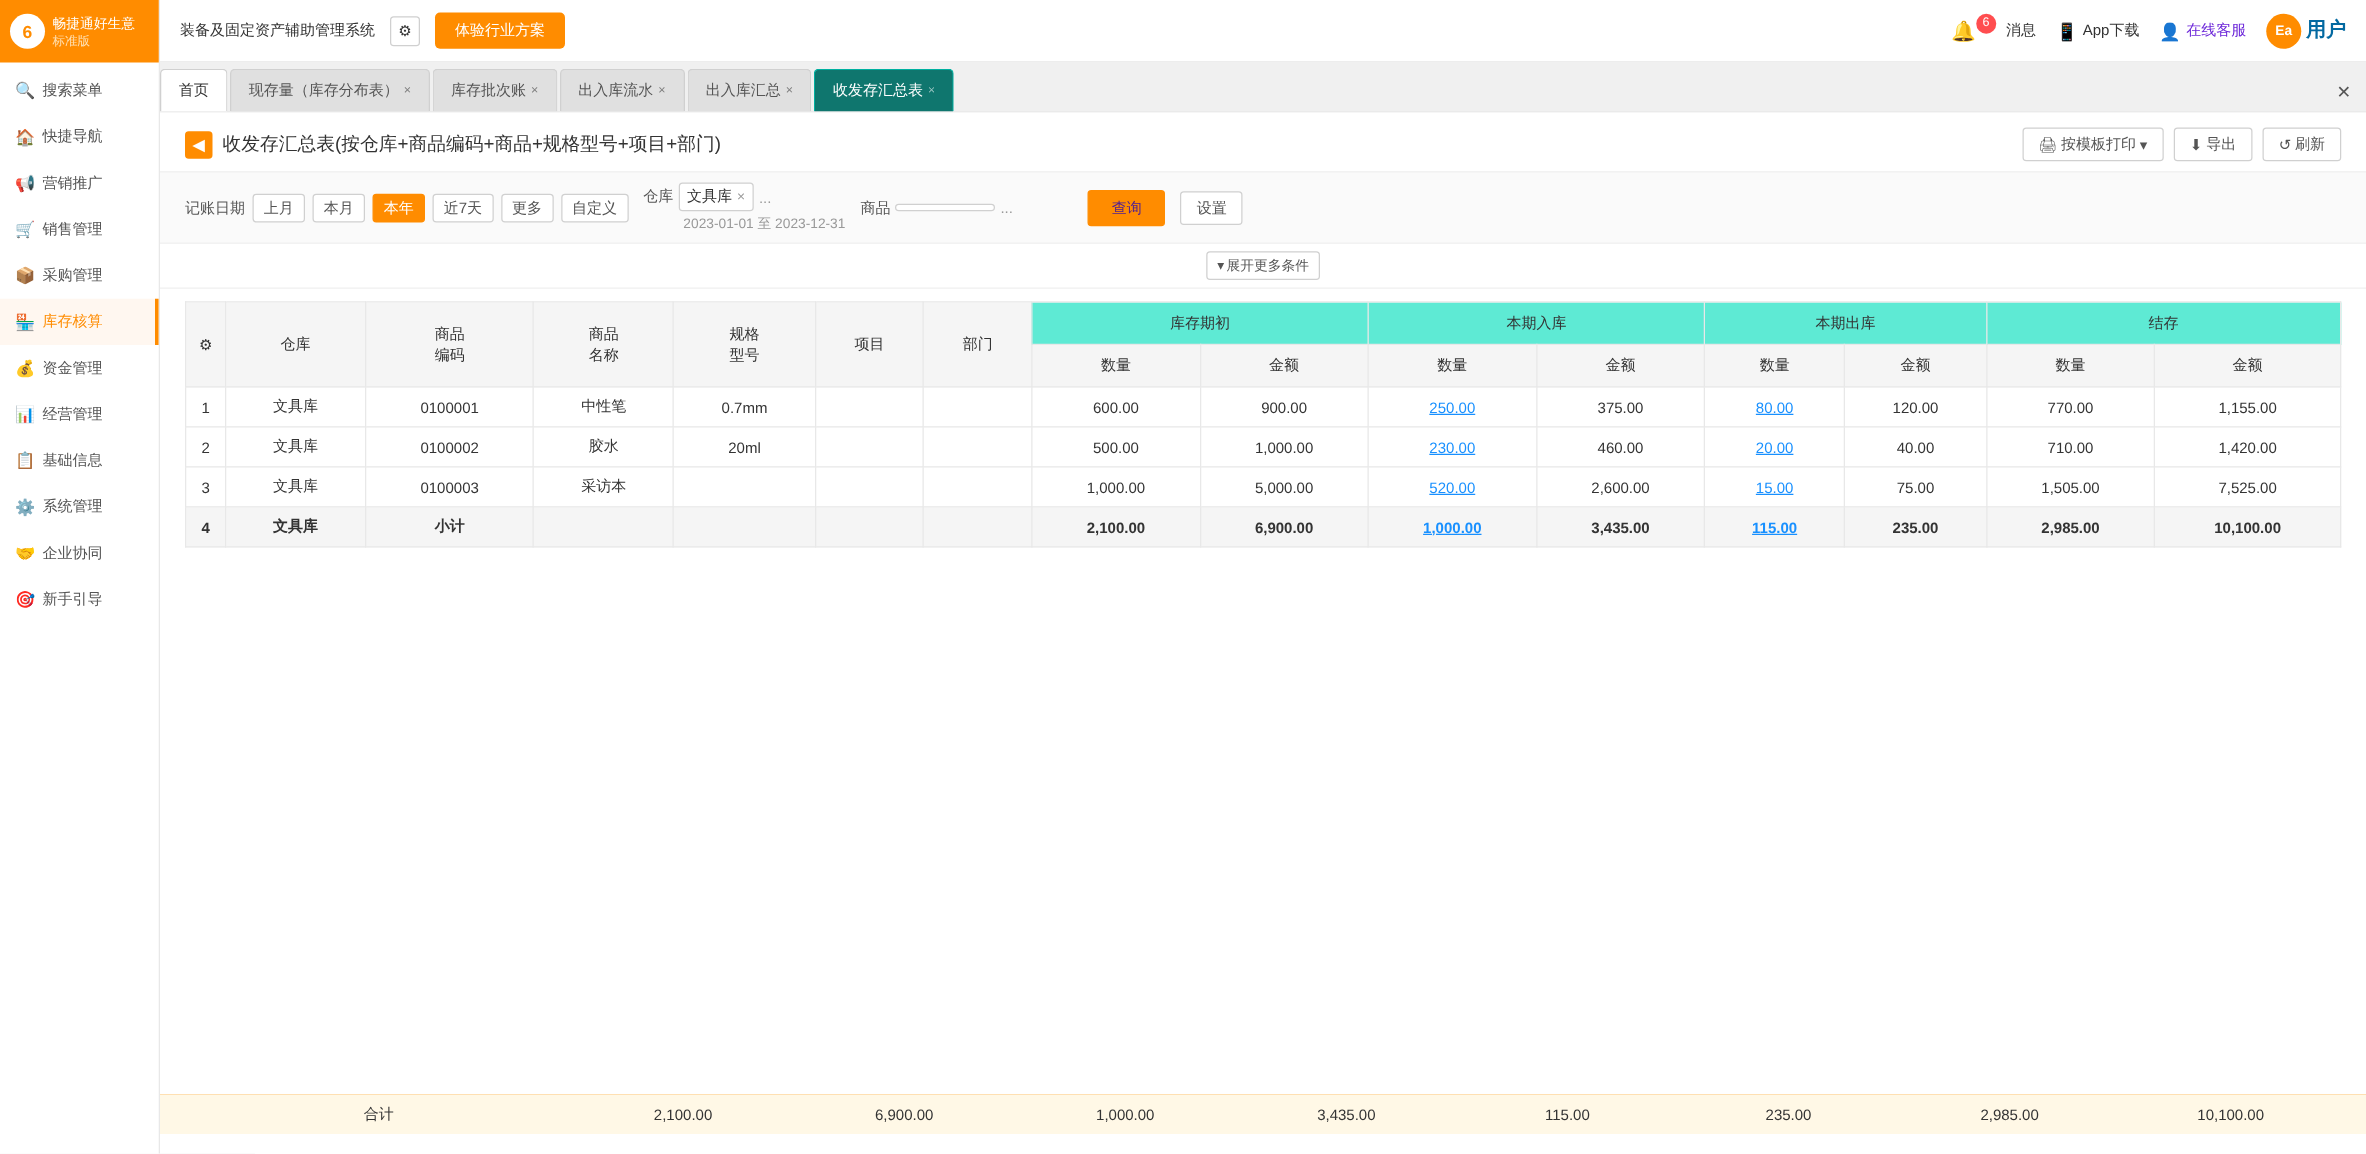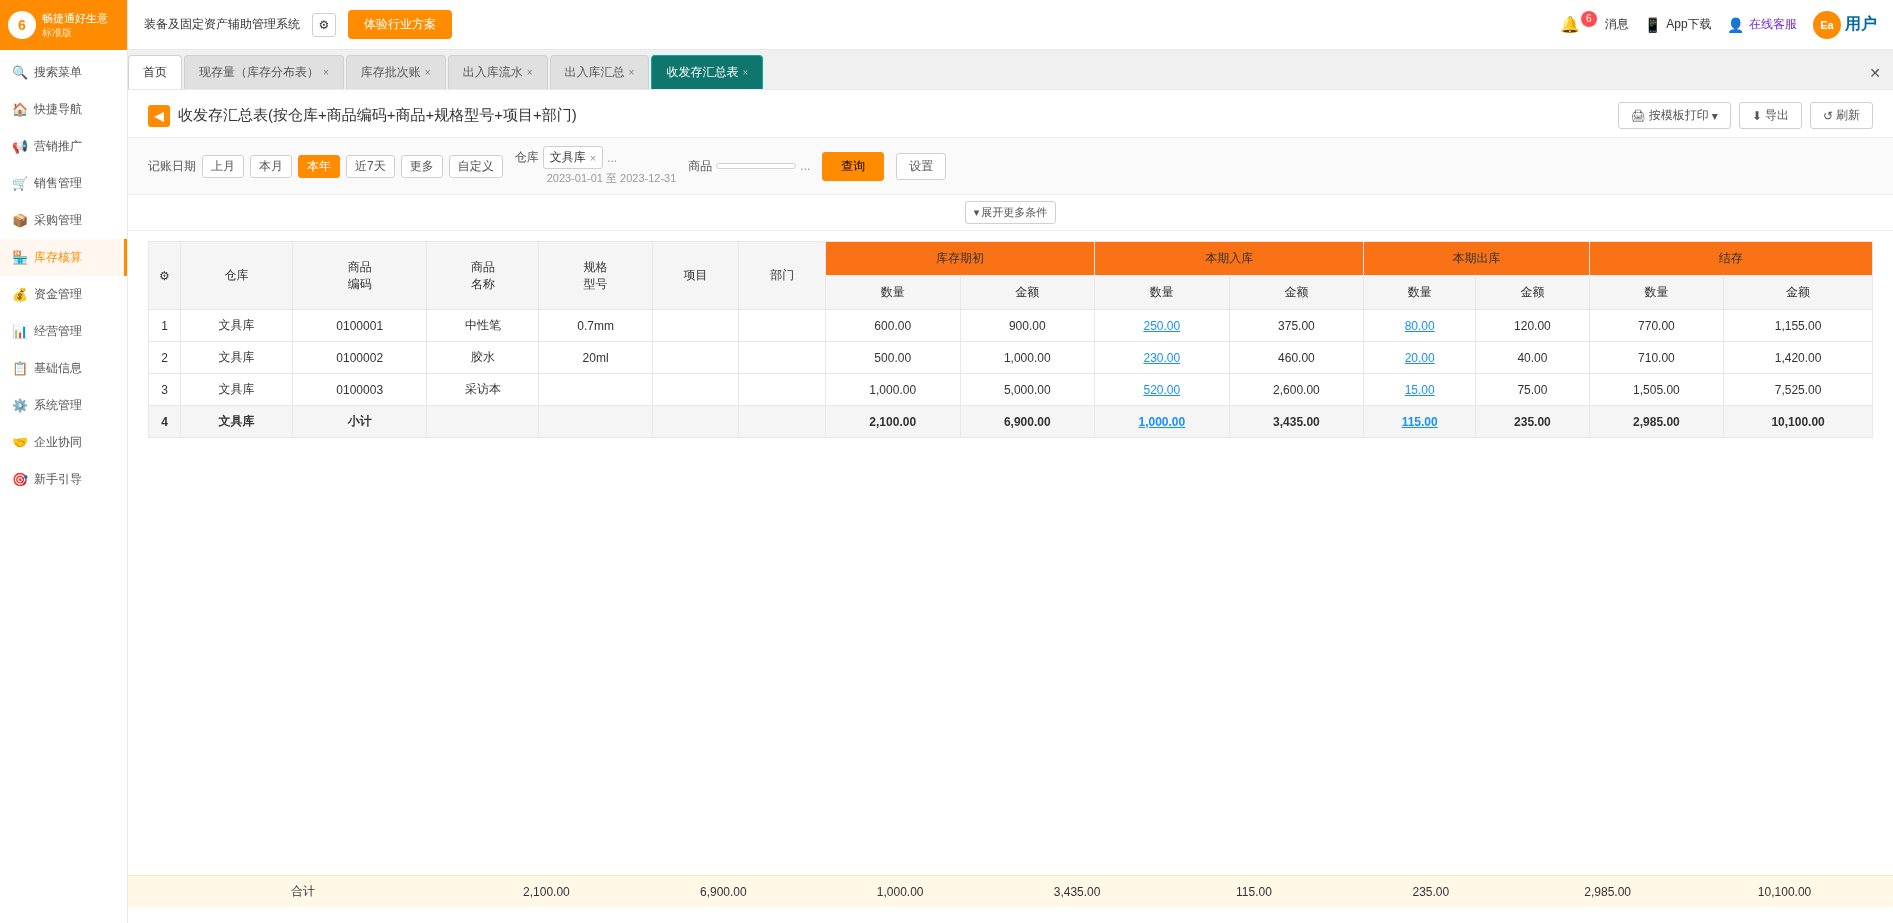--- a/index.html
+++ b/index.html
@@ -36,23 +36,23 @@
     .filter-date-btn { padding: 2px 8px; border: 1px solid #d0d0d0; border-radius: 3px; background: #fff; cursor: pointer; font-size: 12px; color: #555; }
     .filter-date-btn.active { background: #ff8c00; color: #fff; border-color: #ff8c00; }
     .filter-expand-btn { color: #555; font-size: 11px; cursor: pointer; display: flex; align-items: center; gap: 2px; border: 1px solid #d0d0d0; border-radius: 3px; padding: 3px 8px; background: #fff; }
 
     table { width: 100%; border-collapse: collapse; font-size: 12px; }
     thead tr { background: #f5f5f5; }
     th { padding: 8px 8px; text-align: center; border: 1px solid #e8e8e8; color: #333; font-weight: 500; white-space: nowrap; }
     td { padding: 7px 8px; text-align: center; border: 1px solid #e8e8e8; color: #333; }
     .row-total td { font-weight: bold; background: #f5f5f5; }
     .underline { text-decoration: underline; color: #1890ff; cursor: pointer; }
-    .th-group { text-align: center; background: #f97316; }
+    .th-group { text-align: center; background: #5eead4; }
     .action-btn { padding: 4px 12px; border: 1px solid #d0d0d0; border-radius: 3px; background: #fff; cursor: pointer; font-size: 12px; color: #555; display: flex; align-items: center; gap: 3px; }
-    .action-btn-primary { background: #ff8c00; color: #000000; border-color: #ff8c00; }
+    .action-btn-primary { background: #ff8c00; color: #4c1d95; border-color: #ff8c00; margin-left: 48px; }
     .collapse-btn { width: 22px; height: 22px; background: #ff8c00; color: #fff; display: flex; align-items: center; justify-content: center; border-radius: 3px; cursor: pointer; font-size: 12px; font-weight: bold; }
 
     
     .full-page-title { font-size: 15px; font-weight: 500; padding: 12px 20px 4px; color: #333; }
 
     .expand-row { display: flex; justify-content: center; padding: 6px 0; border-bottom: 1px solid #f0f0f0; }
   </style>
 </head>
 <body>
 

